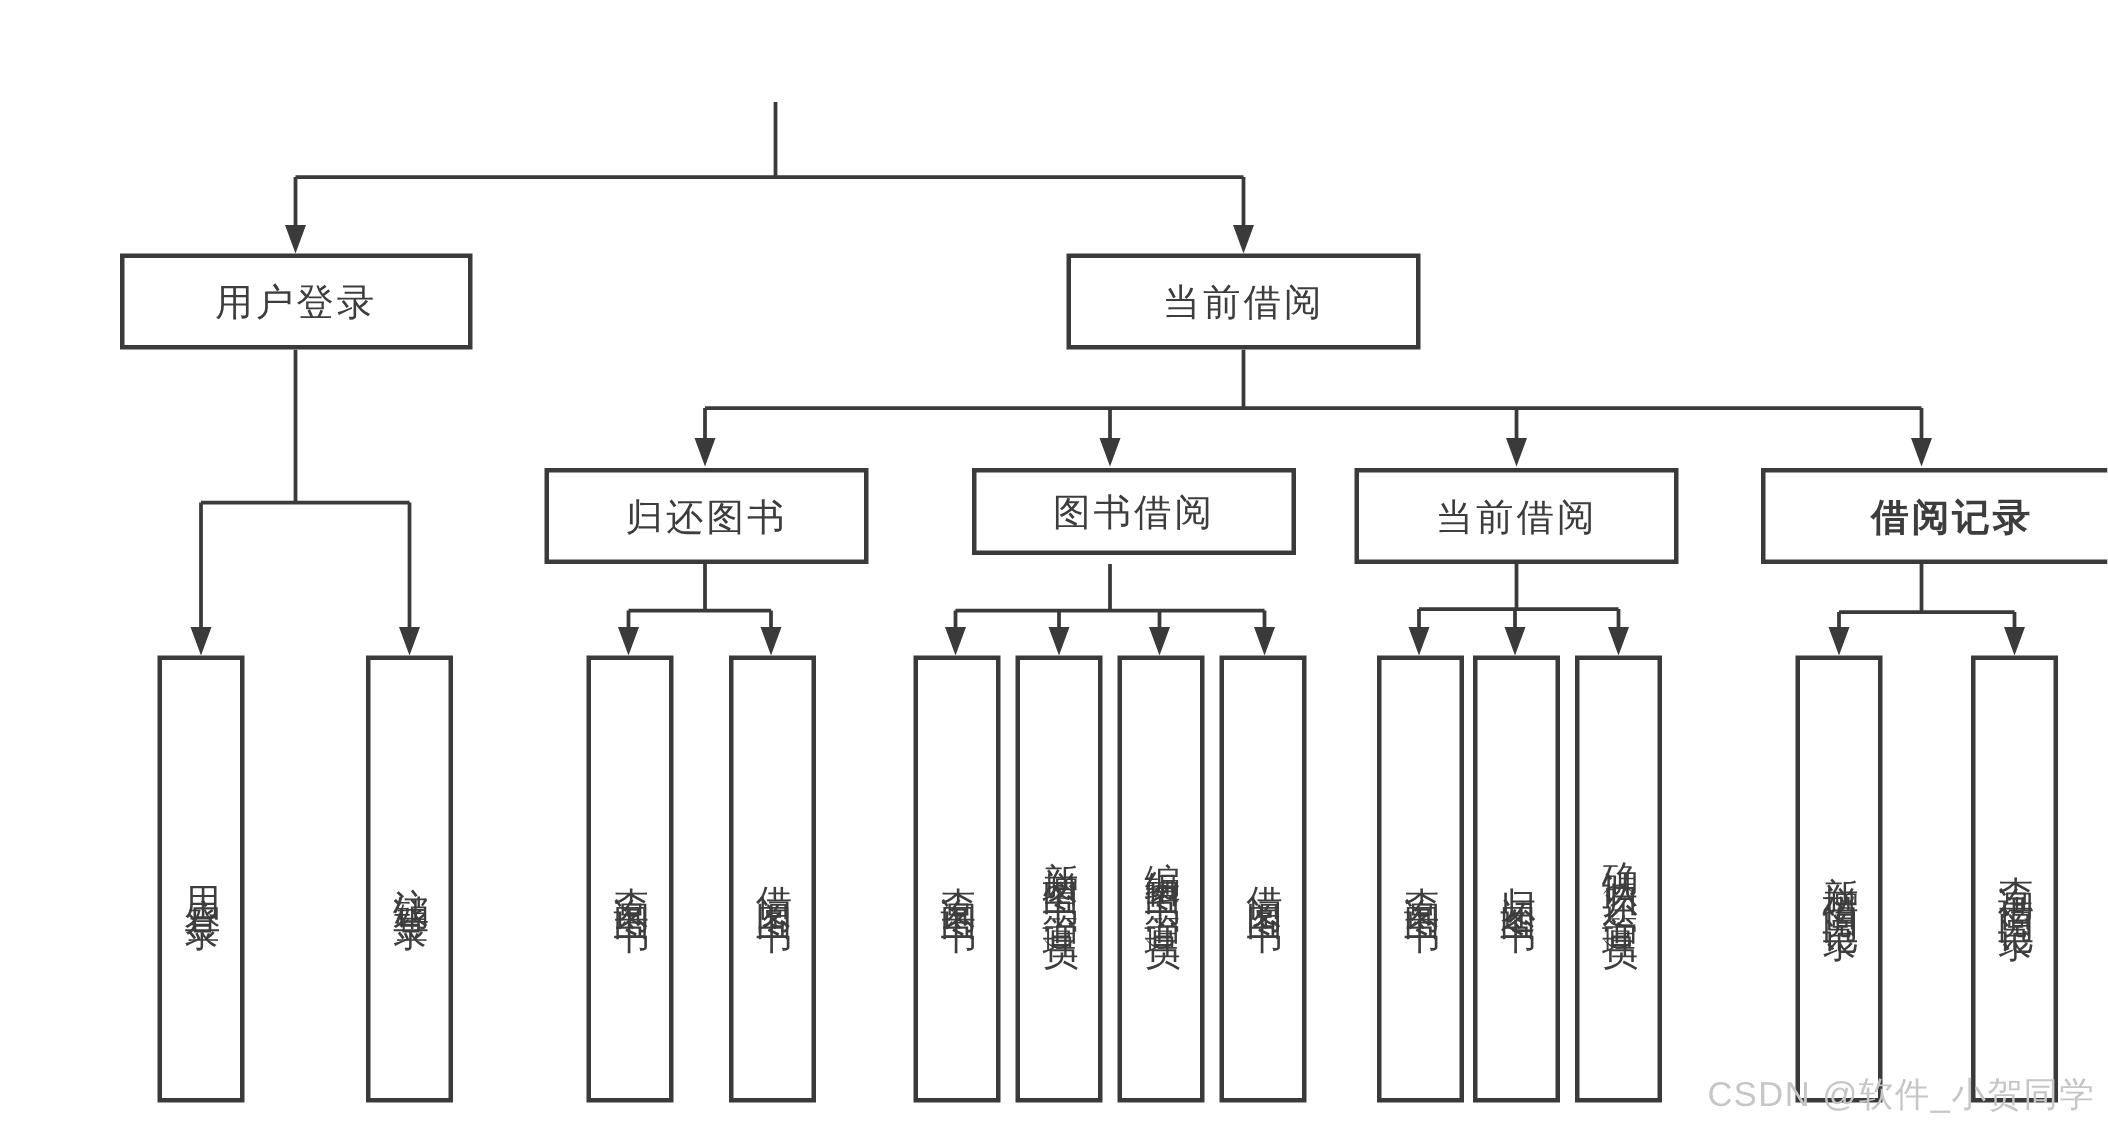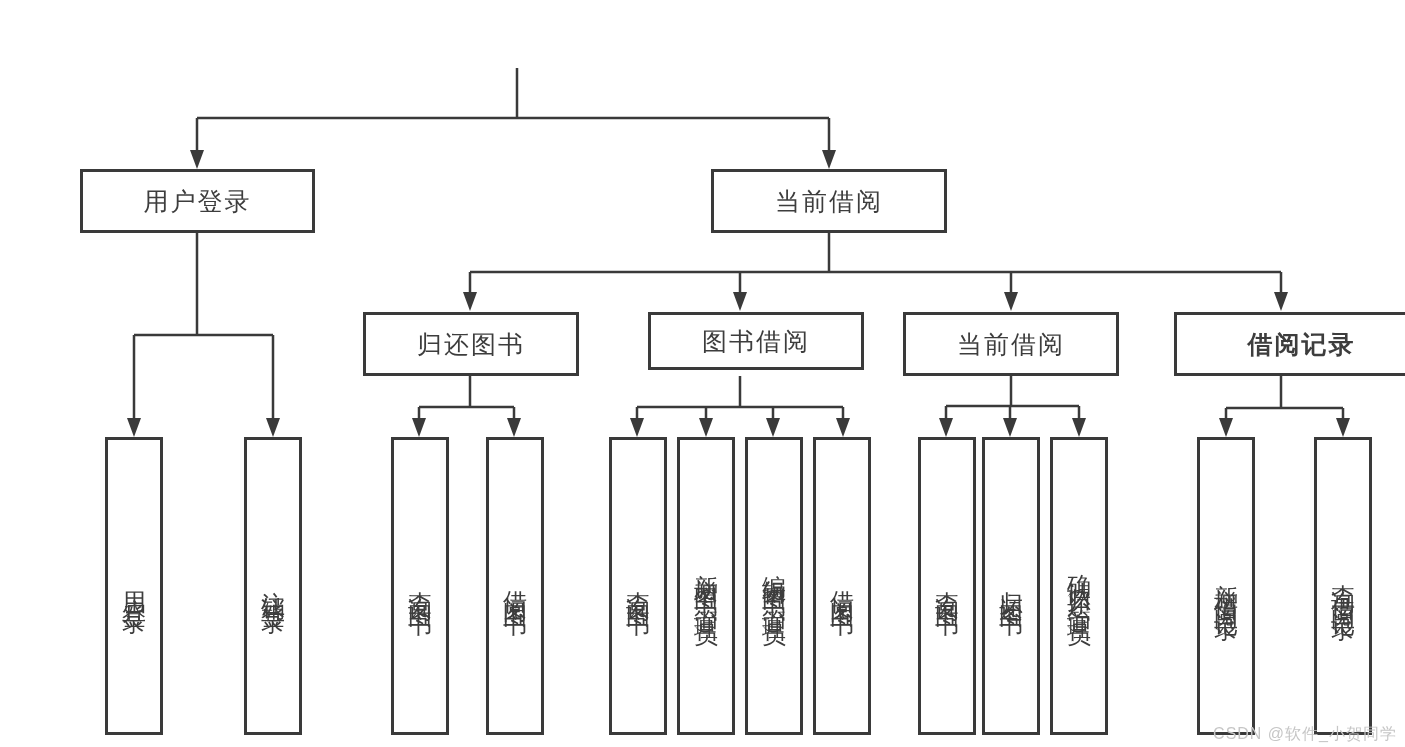--- a/index.html
+++ b/index.html
@@ -67,21 +67,21 @@
   #leaf-8  { left: 813px;  }
   #leaf-9  { left: 918px;  }
   #leaf-10 { left: 982px;  }
   #leaf-11 { left: 1050px; }
   #leaf-12 { left: 1197px; }
   #leaf-13 { left: 1314px; }
   #watermark {
     position: absolute;
     right: 8px;
     bottom: 2px;
-    font-size: 16px;
+    font-size: 23px;
     color: #c6c6c6;
     letter-spacing: 1px;
     white-space: nowrap;
     z-index: 5;
   }
 </style>
 </head>
 <body>
 
 <div id="canvas">

